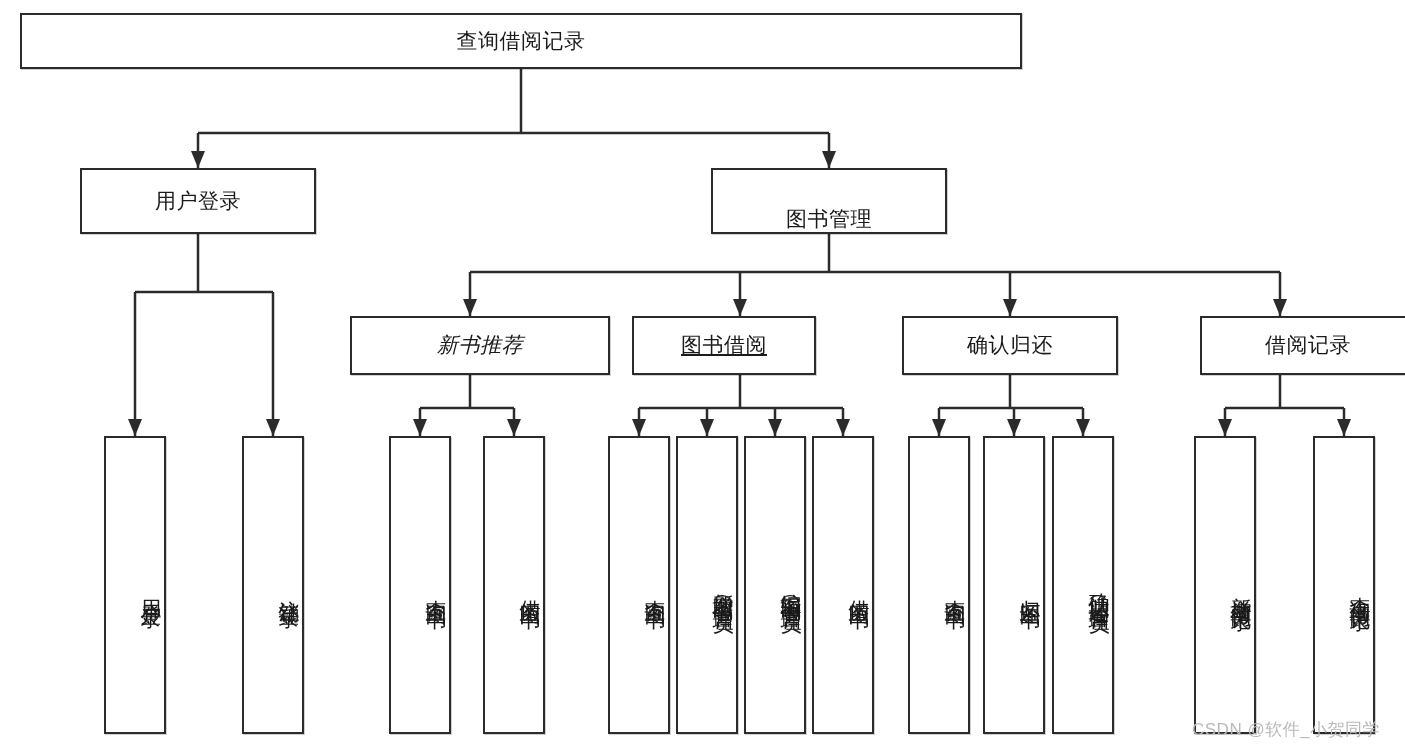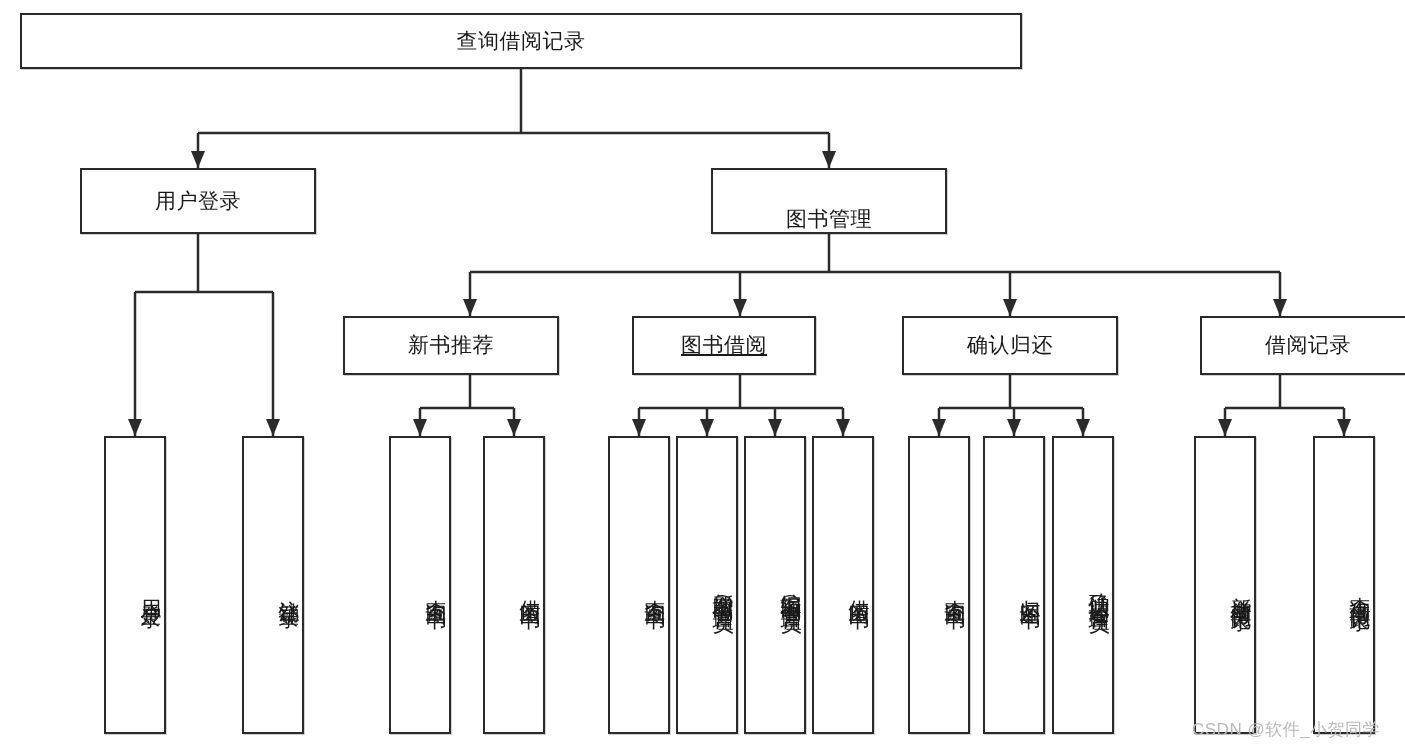--- a/index.html
+++ b/index.html
@@ -127,21 +127,21 @@
   <div id="nodes-layer">
       <div class="node horizontal" style="left: 20px; top: 13px; width: 1002px; height: 56px;">
         <span class="node-label">查询借阅记录</span>
       </div>
       <div class="node horizontal" style="left: 80px; top: 168px; width: 236px; height: 66px;">
         <span class="node-label">用户登录</span>
       </div>
       <div class="node horizontal" style="left: 711px; top: 168px; width: 236px; height: 66px; align-items: flex-end;">
         <span class="node-label">图书管理</span>
       </div>
-      <div class="node horizontal" style="left: 343px; top: 316px; width: 216px; height: 59px;">
+      <div class="node horizontal" style="left: 350px; top: 316px; width: 260px; height: 59px; font-style: italic;">
         <span class="node-label">新书推荐</span>
       </div>
       <div class="node horizontal" style="left: 632px; top: 316px; width: 184px; height: 59px; text-decoration: underline;">
         <span class="node-label">图书借阅</span>
       </div>
       <div class="node horizontal" style="left: 902px; top: 316px; width: 216px; height: 59px;">
         <span class="node-label">确认归还</span>
       </div>
       <div class="node horizontal" style="left: 1172px; top: 316px; width: 216px; height: 59px; margin-left: 28px;">
         <span class="node-label">借阅记录</span>

